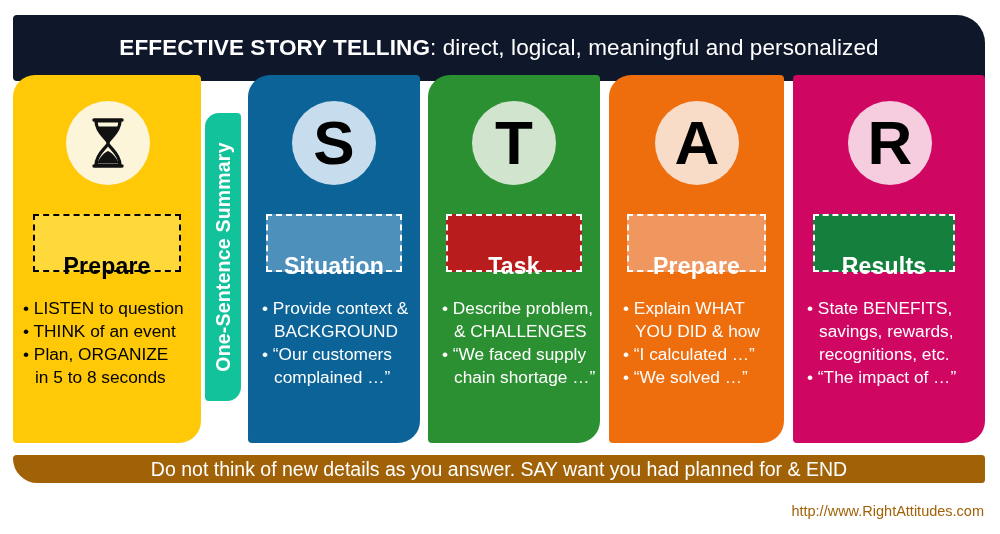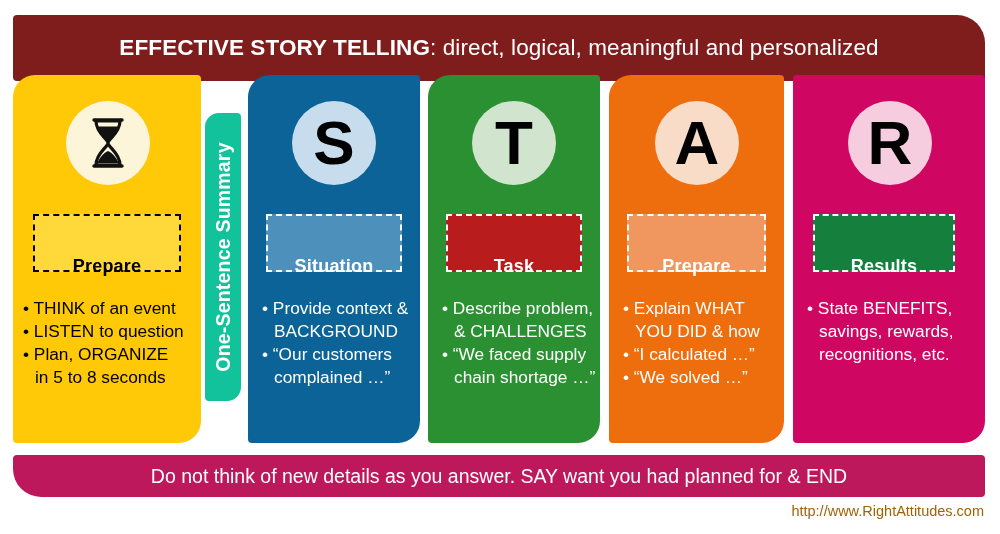--- a/index.html
+++ b/index.html
@@ -18,21 +18,21 @@
     overflow: hidden;
   }
 
   
   .header-bar {
     position: absolute;
     left: 13px;
     top: 15px;
     width: 972px;
     height: 66px;
-    background: #7f1d1d;
+    background: #0f172a;
     border-radius: 4px 28px 4px 4px;
     display: flex;
     align-items: center;
     justify-content: center;
   }
   .header-text {
     color: #ffffff;
     font-size: 22.5px;
     letter-spacing: 0.1px;
     white-space: nowrap;
@@ -70,21 +70,21 @@
     top: 139px;
     height: 58px;
     border: 2.5px dashed #ffffff;
     box-sizing: border-box;
     display: flex;
     align-items: center;
     justify-content: center;
   }
   .label-text {
     font-weight: bold;
-    font-size: 18px;
+    font-size: 23px;
     color: #ffffff;
     letter-spacing: 0.2px;
     margin-top: 47px;
   }
   .bullets {
     position: absolute;
     left: 14px;
     right: 8px;
     top: 222px;
     color: #ffffff;
@@ -227,22 +227,22 @@
     left: 20px;
     right: 30px;
   }
 
   
   .footer-bar {
     position: absolute;
     left: 13px;
     top: 455px;
     width: 972px;
-    height: 42px;
-    background: #be185d;
+    height: 28px;
+    background: #a16207;
     border-radius: 4px 4px 4px 28px;
     display: flex;
     align-items: center;
     justify-content: center;
   }
   .footer-text {
     color: #ffffff;
     font-size: 19.5px;
     white-space: nowrap;
   }
@@ -272,22 +272,22 @@
         <path d="M8 3 H36 M8 49 H36" stroke="#111" stroke-width="3.4" stroke-linecap="round" fill="none"></path>
         <path d="M10 4 C10 16, 22 22, 22 26 C22 30, 10 36, 10 48 L34 48 C34 36, 22 30, 22 26 C22 22, 34 16, 34 4 Z" fill="none" stroke="#111" stroke-width="3.2" stroke-linejoin="round"></path>
         <path d="M12.5 9.5 C13.6 16.5, 22 21, 22 25 C22 21, 30.4 16.5, 31.5 9.5 Z" fill="#111"></path>
         <path d="M22 34 C27 36.5, 31.5 42, 32.4 46.2 L11.6 46.2 C12.5 42, 17 36.5, 22 34 Z" fill="#111"></path>
       </svg>
     </div>
     <div class="label-box">
       <span class="label-text">Prepare</span>
     </div>
     <div class="bullets">
+      <div class="bullet-line">• LISTEN to question</div>
       <div class="bullet-line">• THINK of an event</div>
-      <div class="bullet-line">• LISTEN to question</div>
       <div class="bullet-line">• Plan, ORGANIZE</div>
       <div class="bullet-cont">in 5 to 8 seconds</div>
     </div>
   </div>
 
   <div id="tab-summary">
     <span class="vtext">One-Sentence Summary</span>
   </div>
 
   <div class="col" id="col-situation">
@@ -339,20 +339,21 @@
     <div class="circle">
       <span class="circle-letter">R</span>
     </div>
     <div class="label-box">
       <span class="label-text">Results</span>
     </div>
     <div class="bullets">
       <div class="bullet-line">• State BENEFITS,</div>
       <div class="bullet-cont">savings, rewards,</div>
       <div class="bullet-cont">recognitions, etc.</div>
+      <div class="bullet-line">• “The impact of …”</div>
     </div>
   </div>
 
   <div class="footer-bar">
     <div class="footer-text">Do not think of new details as you answer. SAY want you had planned for &amp; END</div>
   </div>
   <div class="site-url">http://www.RightAttitudes.com</div>
 
 </div>
 

